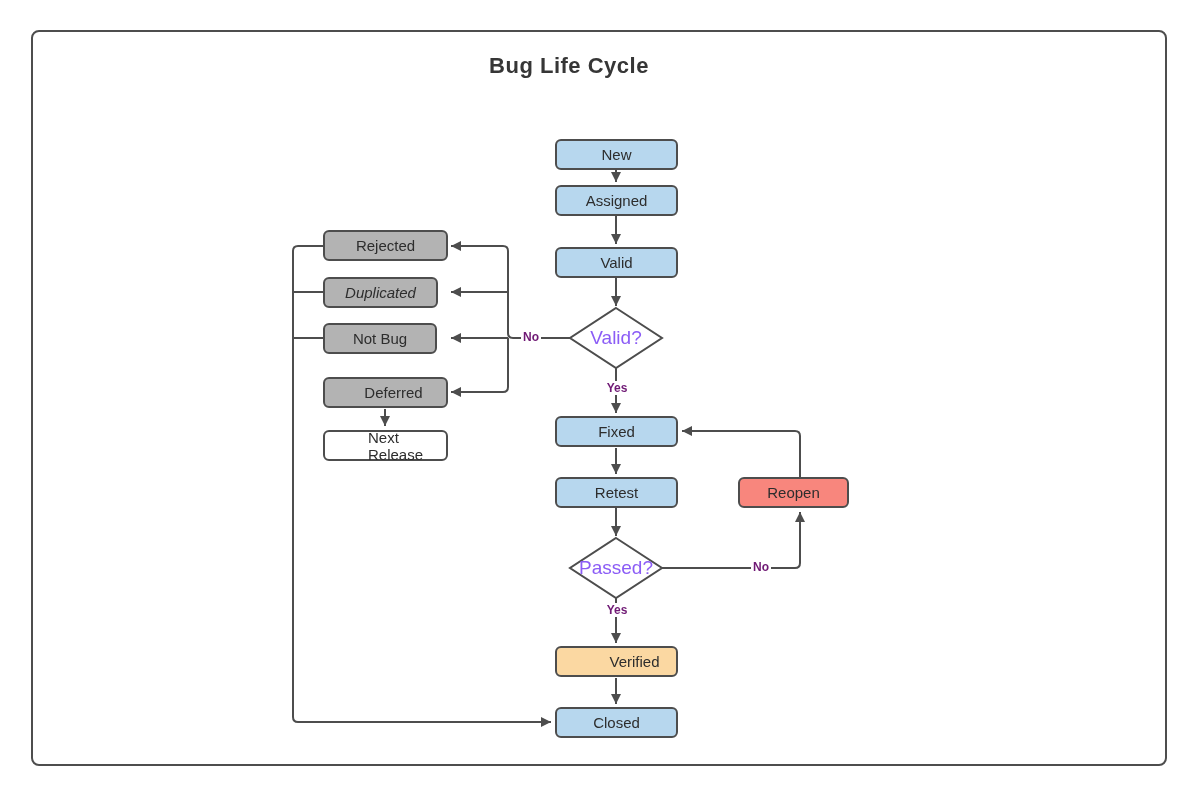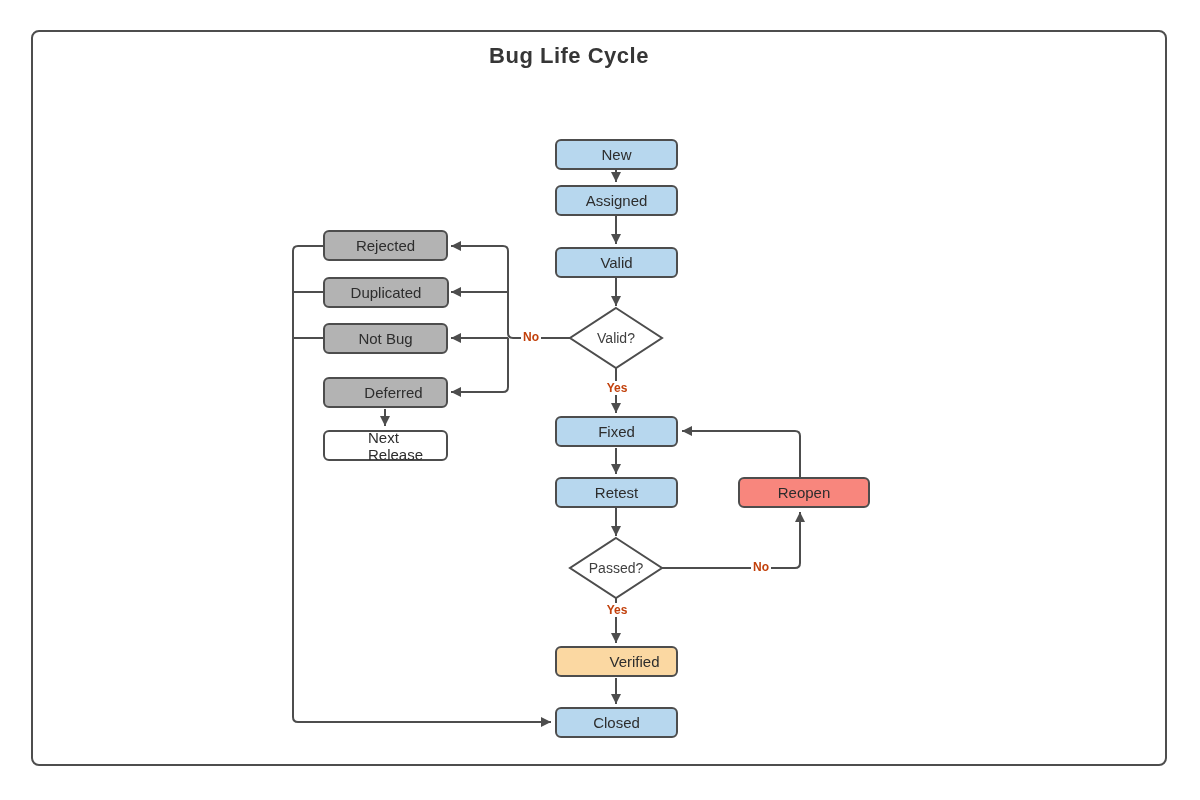--- a/index.html
+++ b/index.html
@@ -24,21 +24,21 @@
     width: 1136px;
     height: 736px;
     border: 2px solid var(--c-line, #4d4d4d);
     border-radius: 8px;
     box-sizing: border-box;
     background: transparent;
   }
   .title {
     position: absolute;
     left: 419px;
-    top: 43px;
+    top: 53px;
     width: 300px;
     text-align: center;
     font-size: 22px;
     font-weight: bold;
     color: #363636;
     letter-spacing: 0.5px;
   }
   .wires {
     position: absolute;
     left: 0;
@@ -78,43 +78,43 @@
   
   #n-new      { left: 555px; top: 123px; margin-top: 16px; }
   #n-assigned { left: 555px; top: 185px; }
   #n-open     { left: 555px; top: 247px; }
   #n-fixed    { left: 555px; top: 416px; }
   #n-retest   { left: 555px; top: 477px; }
   #n-verified { left: 555px; top: 646px; }
   #n-closed   { left: 555px; top: 707px; }
   
   #n-rejected    { left: 323px; top: 230px; width: 125px; }
-  #n-duplicated  { left: 323px; top: 277px; width: 126px; }
-  #n-notbug      { left: 323px; top: 323px; width: 125px; }
+  #n-duplicated  { left: 323px; top: 277px; width: 115px; font-style: italic; }
+  #n-notbug      { left: 323px; top: 323px; width: 114px; }
   #n-deferred    { left: 323px; top: 377px; width: 125px; padding-left: 16px; }
   #n-nextrelease { left: 323px; top: 430px; width: 125px; padding-left: 43px; }
   
-  #n-reopen { left: 738px; top: 477px; width: 132px; }
+  #n-reopen { left: 738px; top: 477px; width: 111px; }
 
   .dlabel {
     position: absolute;
     transform: translate(-50%, -50%);
-    font-size: 14px;
-    color: #404040;
+    font-size: 19px;
+    color: #8b5cf6;
     white-space: nowrap;
   }
   #d-valid  { left: 616px; top: 338px; }
   #d-passed { left: 616px; top: 568px; }
 
   .elabel {
     position: absolute;
     transform: translate(-50%, -50%);
     font-size: 12px;
     font-weight: bold;
-    color: #c2410c;
+    color: #701a75;
     background: #ffffff;
     padding: 0 2px;
     line-height: 14px;
     white-space: nowrap;
   }
   #l-valid-no  { left: 531px; top: 337px; }
   #l-valid-yes { left: 617px; top: 388px; }
   #l-passed-no { left: 761px; top: 567px; }
   #l-passed-yes{ left: 617px; top: 610px; }
 </style>

